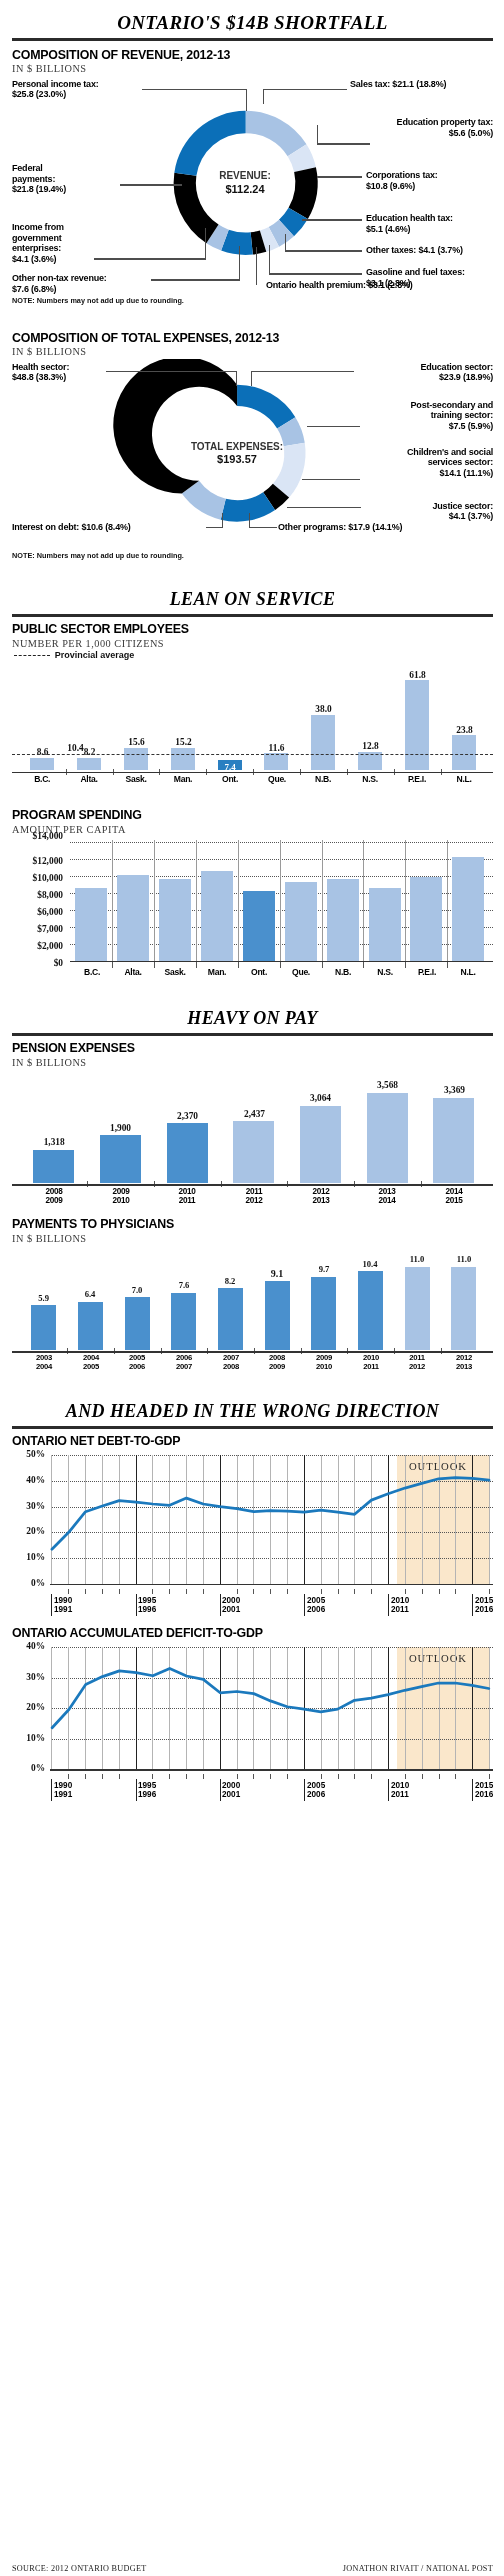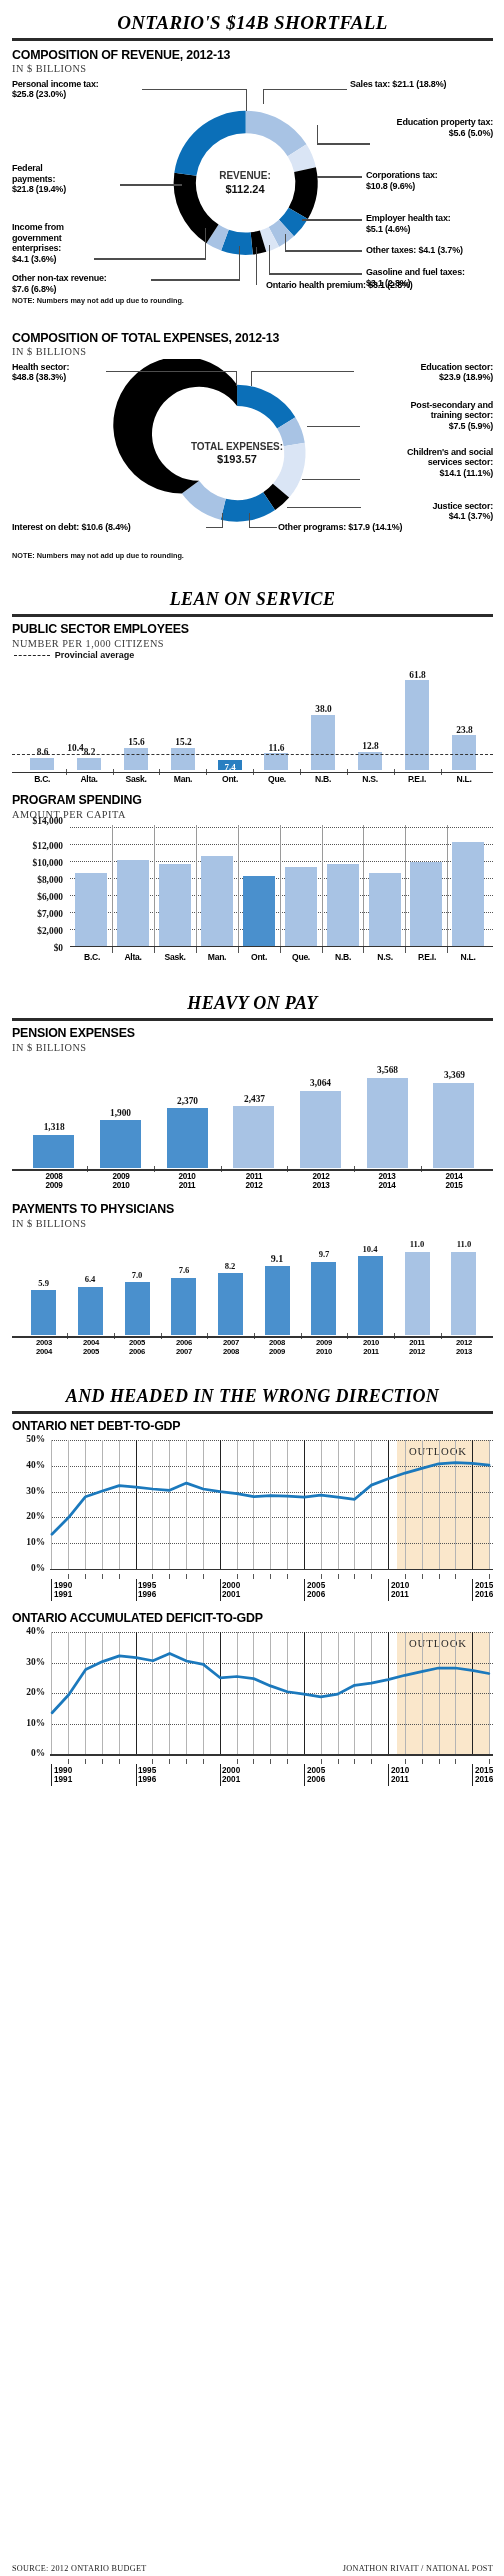--- a/index.html
+++ b/index.html
@@ -178,21 +178,21 @@
       </div>
       <div class="lbl r" style="right:0px;top:43px;width:172px;">
         <span>Education property tax:</span><br>
         <span>$5.6 (5.0%)</span>
       </div>
       <div class="lbl" style="left:354px;top:96px;">
         <span>Corporations tax:</span><br>
         <span>$10.8 (9.6%)</span>
       </div>
       <div class="lbl" style="left:354px;top:139px;">
-        <span>Employer health tax:</span><br>
+        <span>Education health tax:</span><br>
         <span>$5.1 (4.6%)</span>
       </div>
       <div class="lbl" style="left:354px;top:171px;">
         <span>Other taxes: $4.1 (3.7%)</span>
       </div>
       <div class="lbl" style="left:354px;top:193px;">
         <span>Gasoline and fuel taxes:</span><br>
         <span>$3.1 (2.8%)</span>
       </div>
       <div class="lbl" style="left:254px;top:206px;">
@@ -343,21 +343,21 @@
         <div class="tick" style="left:288px;top:-3.4px;height:6px;"></div>
         <div class="catlabel" style="left:339px;width:38px;top:1.7px;">N.S.</div>
         <div class="tick" style="left:335px;top:-3.4px;height:6px;"></div>
         <div class="catlabel" style="left:386px;width:38px;top:1.7px;">P.E.I.</div>
         <div class="tick" style="left:382px;top:-3.4px;height:6px;"></div>
         <div class="catlabel" style="left:433px;width:38px;top:1.7px;">N.L.</div>
         <div class="tick" style="left:429px;top:-3.4px;height:6px;"></div>
         <div class="axis-line" style="left:0px;right:0px;top:0px;height:1.4px;"></div>
       </div>
 
-    <div class="chart-title" style="margin-top:6px;">PROGRAM SPENDING</div>
+    <div class="chart-title" style="margin-top:21px;">PROGRAM SPENDING</div>
     <div class="chart-sub">AMOUNT PER CAPITA</div>
     <div class="bars" id="spendingChart" style="height:127px;width:481px;margin-top:3.4px;">
         <div class="ylab" style="left:0px;width:51px;bottom:-2.6px;">$0</div>
         <div class="gridh" style="left:58px;right:0px;bottom:20.3px;"></div>
         <div class="ylab" style="left:0px;width:51px;bottom:14.3px;">$2,000</div>
         <div class="gridh" style="left:58px;right:0px;bottom:37px;"></div>
         <div class="ylab" style="left:0px;width:51px;bottom:31px;">$7,000</div>
         <div class="gridh" style="left:58px;right:0px;bottom:54px;"></div>
         <div class="ylab" style="left:0px;width:51px;bottom:48px;">$6,000</div>
         <div class="gridh" style="left:58px;right:0px;bottom:71px;"></div>

